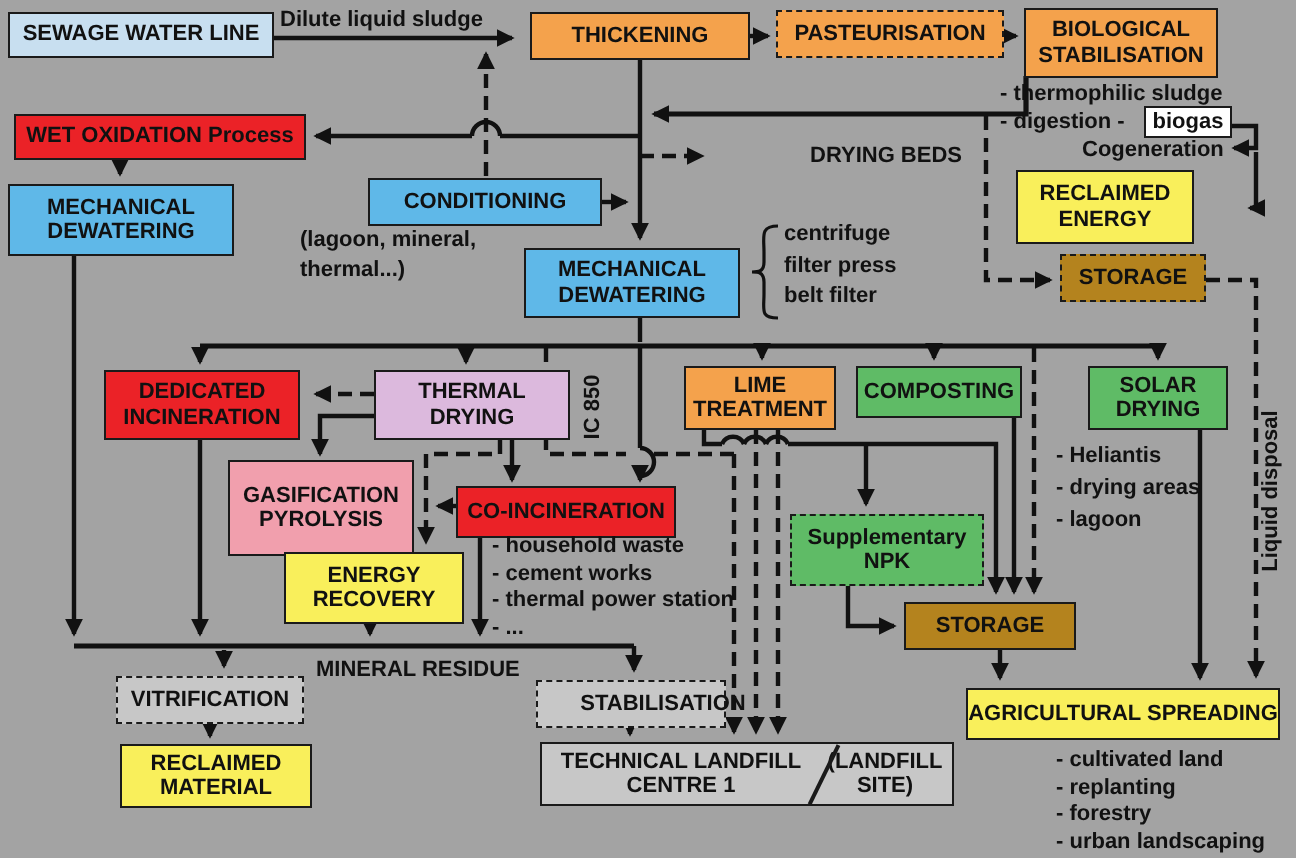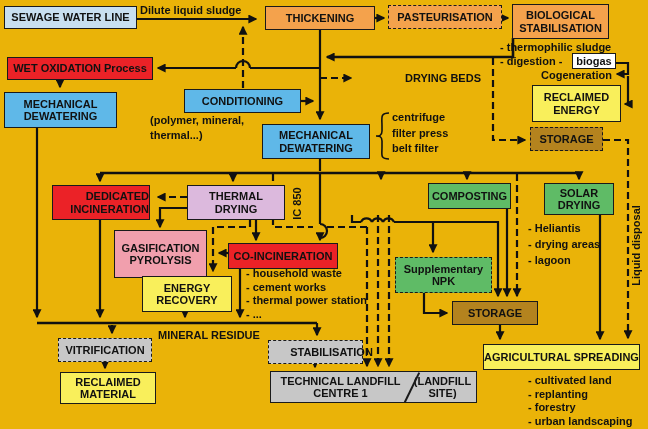--- a/index.html
+++ b/index.html
@@ -1,16 +1,16 @@
 <!DOCTYPE html>
 <html><head>
 <meta charset="utf-8">
 <style>
   html,body{margin:0;padding:0;background:#fff;}
-  #canvas{position:relative;width:648px;height:429px;background:#eab308;overflow:hidden;
+  #canvas{position:relative;width:648px;height:429px;background:#a3a3a3;overflow:hidden;
           font-family:"Liberation Sans",sans-serif;font-weight:bold;color:#111;}
   #wires{position:absolute;left:0;top:0;z-index:0;}
   .box{position:absolute;z-index:2;border:1.8px solid #1a1a1a;display:flex;align-items:center;
        justify-content:center;text-align:center;font-size:11px;line-height:12.5px;box-sizing:border-box;}
   .dashed{border-style:dashed;}
   .blue{background:#5FB8E8;} .pale{background:#C8DFF0;} .orange{background:#F4A24C;}
   .red{background:#EB2227;} .yellow{background:#F9EF5B;} .green{background:#5FBB66;}
   .brown{background:#B4831E;} .lav{background:#DCB9DD;} .pink{background:#F19FAD;}
   .gray{background:#C7C7C7;} .white{background:#fff;}
   .note{position:absolute;z-index:2;font-size:11px;line-height:15px;}
@@ -89,24 +89,25 @@
   </svg>
 
   <div class="box pale" style="left:4px;top:6px;width:133px;height:23px;">SEWAGE WATER LINE</div>
   <div class="box orange" style="left:265px;top:6px;width:110px;height:24px;">THICKENING</div>
   <div class="box orange dashed" style="left:388px;top:5px;width:114px;height:24px;">PASTEURISATION</div>
   <div class="box orange" style="left:512px;top:4px;width:97px;height:35px;">BIOLOGICAL STABILISATION</div>
   <div class="box red" style="left:7px;top:57px;width:146px;height:23px;">WET OXIDATION Process</div>
   <div class="box blue" style="left:4px;top:92px;width:113px;height:36px;">MECHANICAL DEWATERING</div>
   <div class="box blue" style="left:184px;top:89px;width:117px;height:24px;">CONDITIONING</div>
   <div class="box blue" style="left:262px;top:124px;width:108px;height:35px;">MECHANICAL DEWATERING</div>
-  <div class="box yellow" style="left:532px;top:85px;width:89px;height:37px;">RECLAIMED ENERGY</div>
+  <div class="box yellow" style="left:508px;top:85px;width:89px;height:37px;">RECLAIMED ENERGY</div>
   <div class="box brown dashed" style="left:530px;top:127px;width:73px;height:24px;">STORAGE</div>
-  <div class="box red" style="left:52px;top:185px;width:98px;height:35px;text-align:right;">DEDICATED INCINERATION</div>
+  <div class="box red" style="left:52px;top:185px;width:98px;height:35px;">DEDICATED INCINERATION</div>
   <div class="box lav" style="left:187px;top:185px;width:98px;height:35px;">THERMAL DRYING</div>
+  <div class="box orange" style="left:342px;top:183px;width:76px;height:32px;">LIME TREATMENT</div>
   <div class="box green" style="left:428px;top:183px;width:83px;height:26px;">COMPOSTING</div>
   <div class="box green" style="left:544px;top:183px;width:70px;height:32px;">SOLAR DRYING</div>
   <div class="box pink" style="left:114px;top:230px;width:93px;height:48px;">GASIFICATION PYROLYSIS</div>
   <div class="box red" style="left:228px;top:243px;width:110px;height:26px;">CO-INCINERATION</div>
   <div class="box yellow" style="left:142px;top:276px;width:90px;height:36px;">ENERGY RECOVERY</div>
   <div class="box green dashed" style="left:395px;top:257px;width:97px;height:36px;">Supplementary NPK</div>
   <div class="box brown" style="left:452px;top:301px;width:86px;height:24px;">STORAGE</div>
   <div class="box gray dashed" style="left:58px;top:338px;width:94px;height:24px;">VITRIFICATION</div>
   <div class="box yellow" style="left:60px;top:372px;width:96px;height:32px;">RECLAIMED MATERIAL</div>
   <div class="box gray dashed" style="left:268px;top:340px;width:95px;height:24px;padding-left:32px;">STABILISATION</div>
@@ -118,21 +119,21 @@
     <span class="ml" style="width:66px;">(LANDFILL
 SITE)</span>
   </div>
 
   <div class="box yellow small" style="left:483px;top:344px;width:157px;height:26px;">AGRICULTURAL SPREADING</div>
 
   <div class="box white" style="left:572px;top:53px;width:44px;height:16px;border-width:1.4px;">biogas</div>
 
   <div class="note" style="left:140px;top:3px;">Dilute liquid sludge</div>
   <div class="note" style="left:357px;top:71px;margin-left:48px;">DRYING BEDS</div>
-  <div class="note ml" style="left:150px;top:113px;">(polymer, mineral,
+  <div class="note ml" style="left:150px;top:113px;">(lagoon, mineral,
 thermal...)</div>
 
   <div class="note" style="left:392px;top:110px;line-height:15.5px;">
     <div>centrifuge</div>
     <div>filter press</div>
     <div>belt filter</div>
   </div>
 
   <div class="note" style="left:500px;top:40px;">- thermophilic sludge</div>
   <div class="note" style="left:500px;top:54px;">- digestion -</div>

